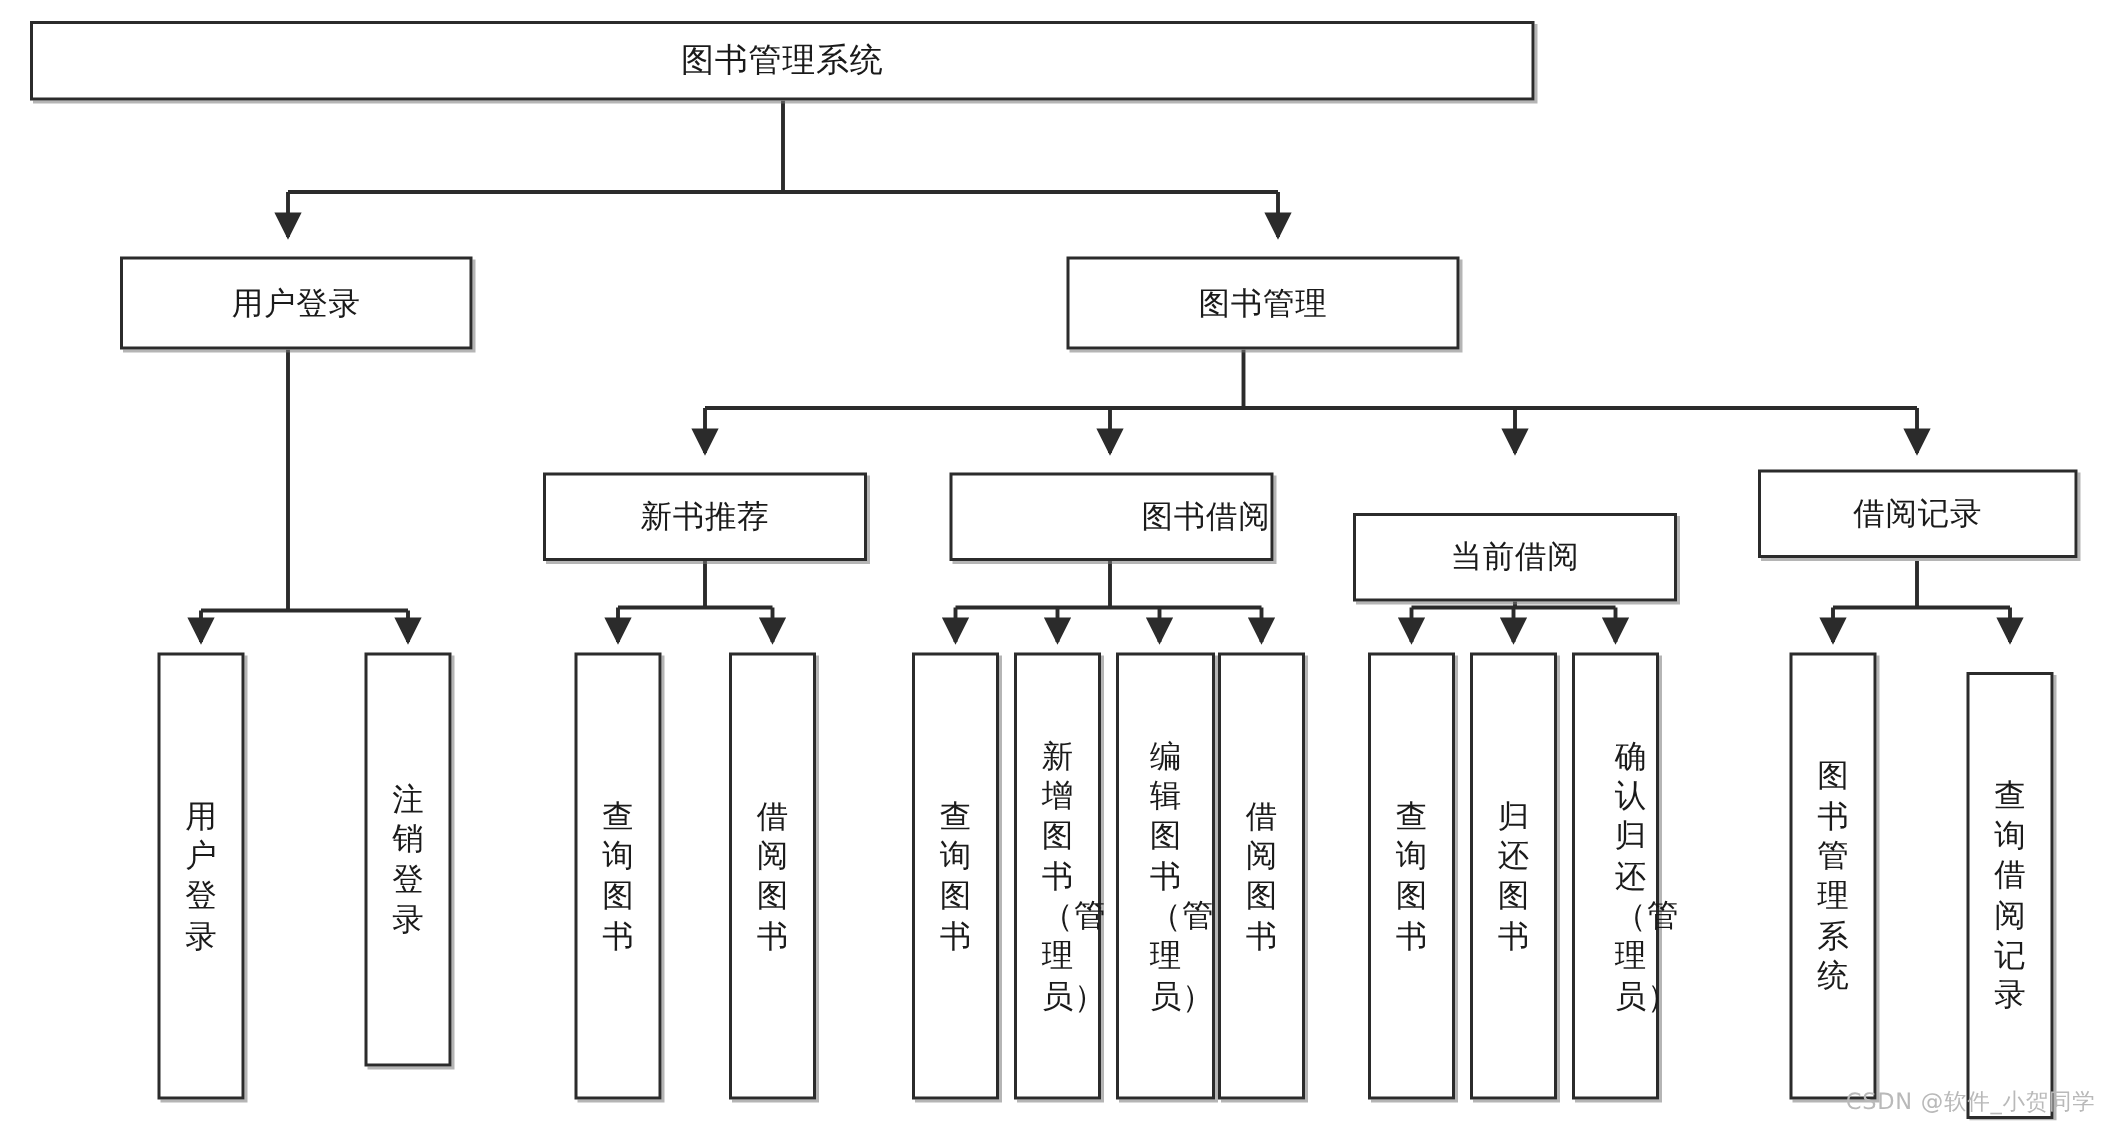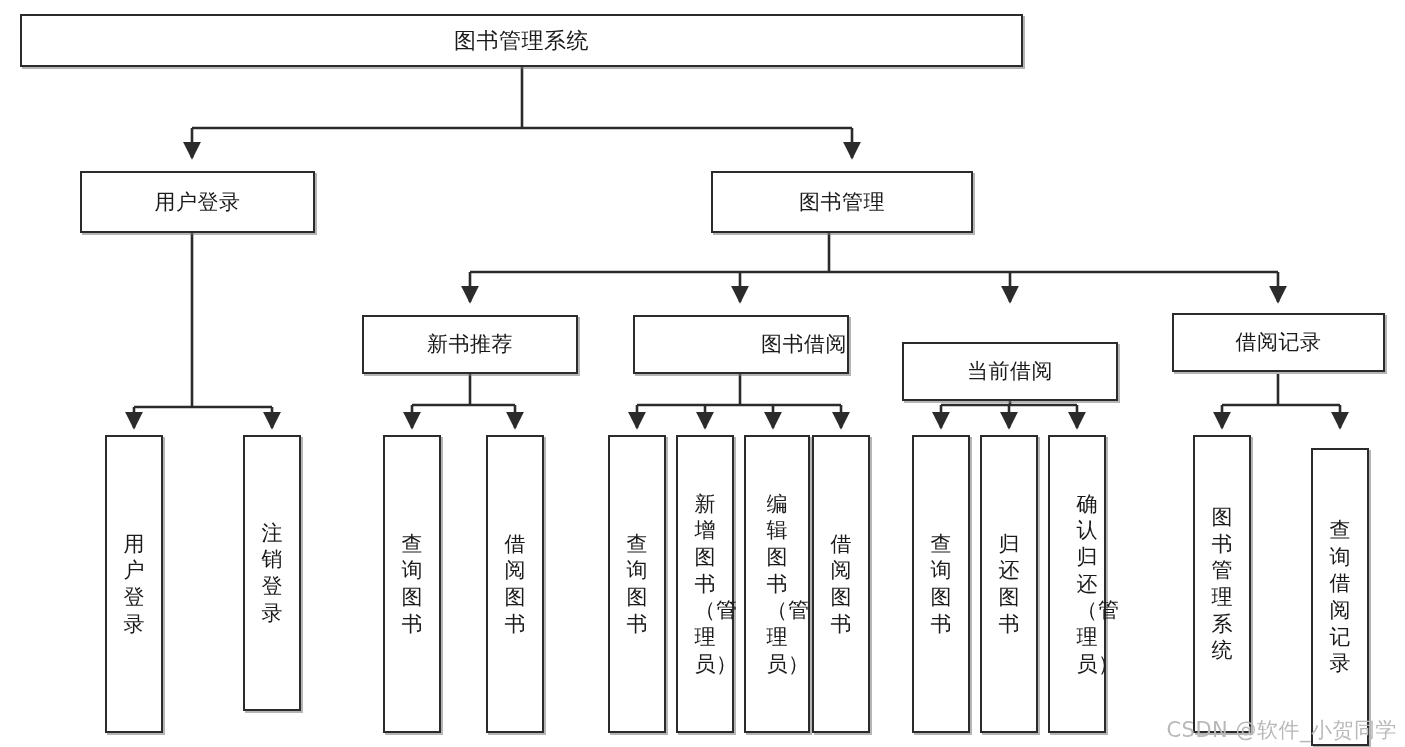--- a/index.html
+++ b/index.html
@@ -61,21 +61,21 @@
     line-height: 1.27;
     width: 1em;
     word-break: break-all;
     white-space: normal;
     text-align: center;
   }
   .watermark {
     position: absolute;
     right: 8px;
     bottom: 3px;
-    font-size: 21px;
+    font-size: 15px;
     color: #b9b9b9;
     letter-spacing: 0.5px;
     user-select: none;
     white-space: nowrap;
   }
 </style>
 </head>
 <body>
 
 <div id="canvas">

